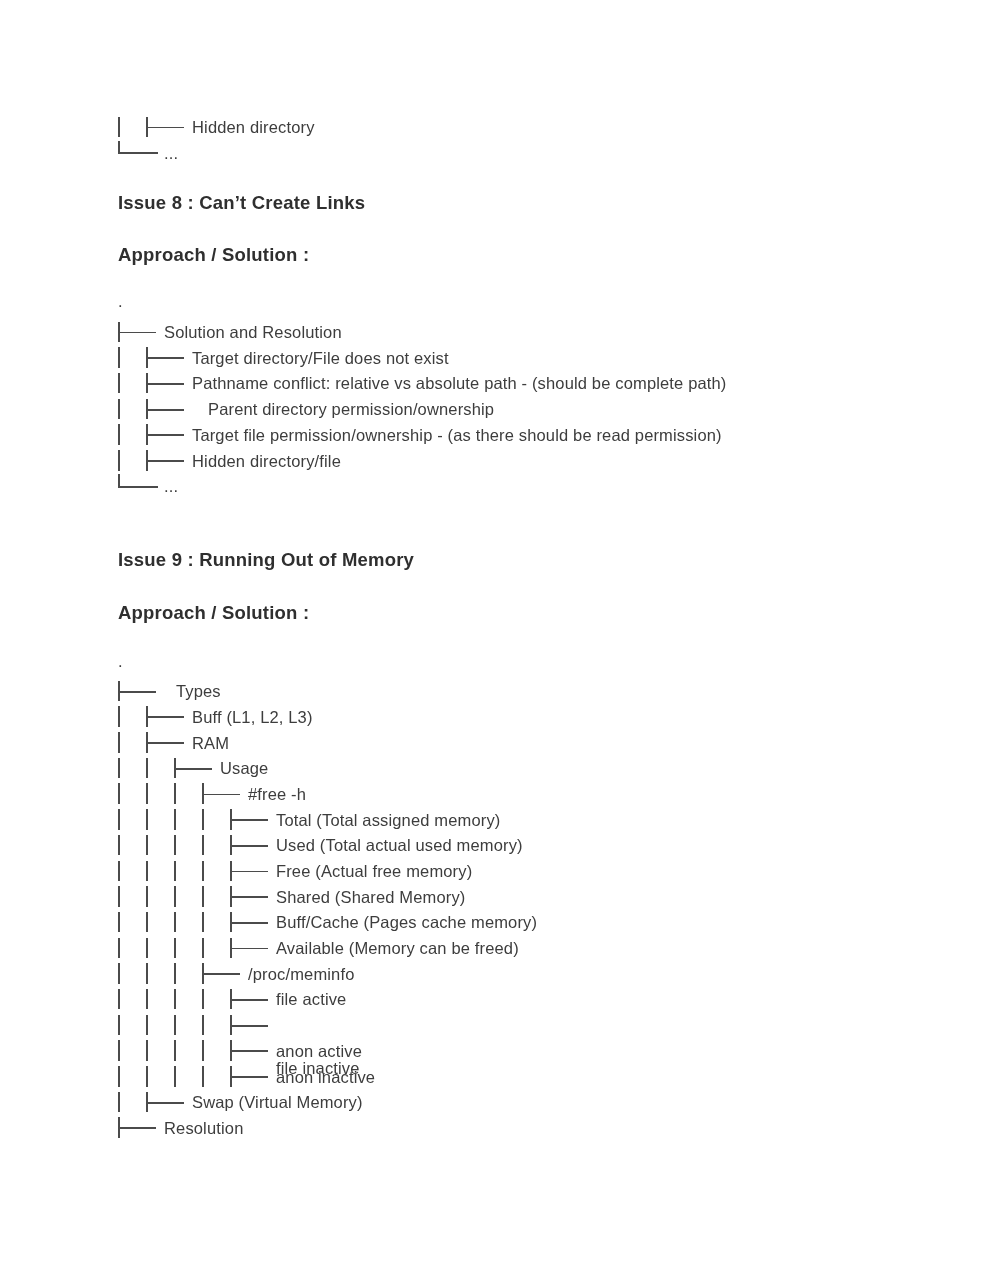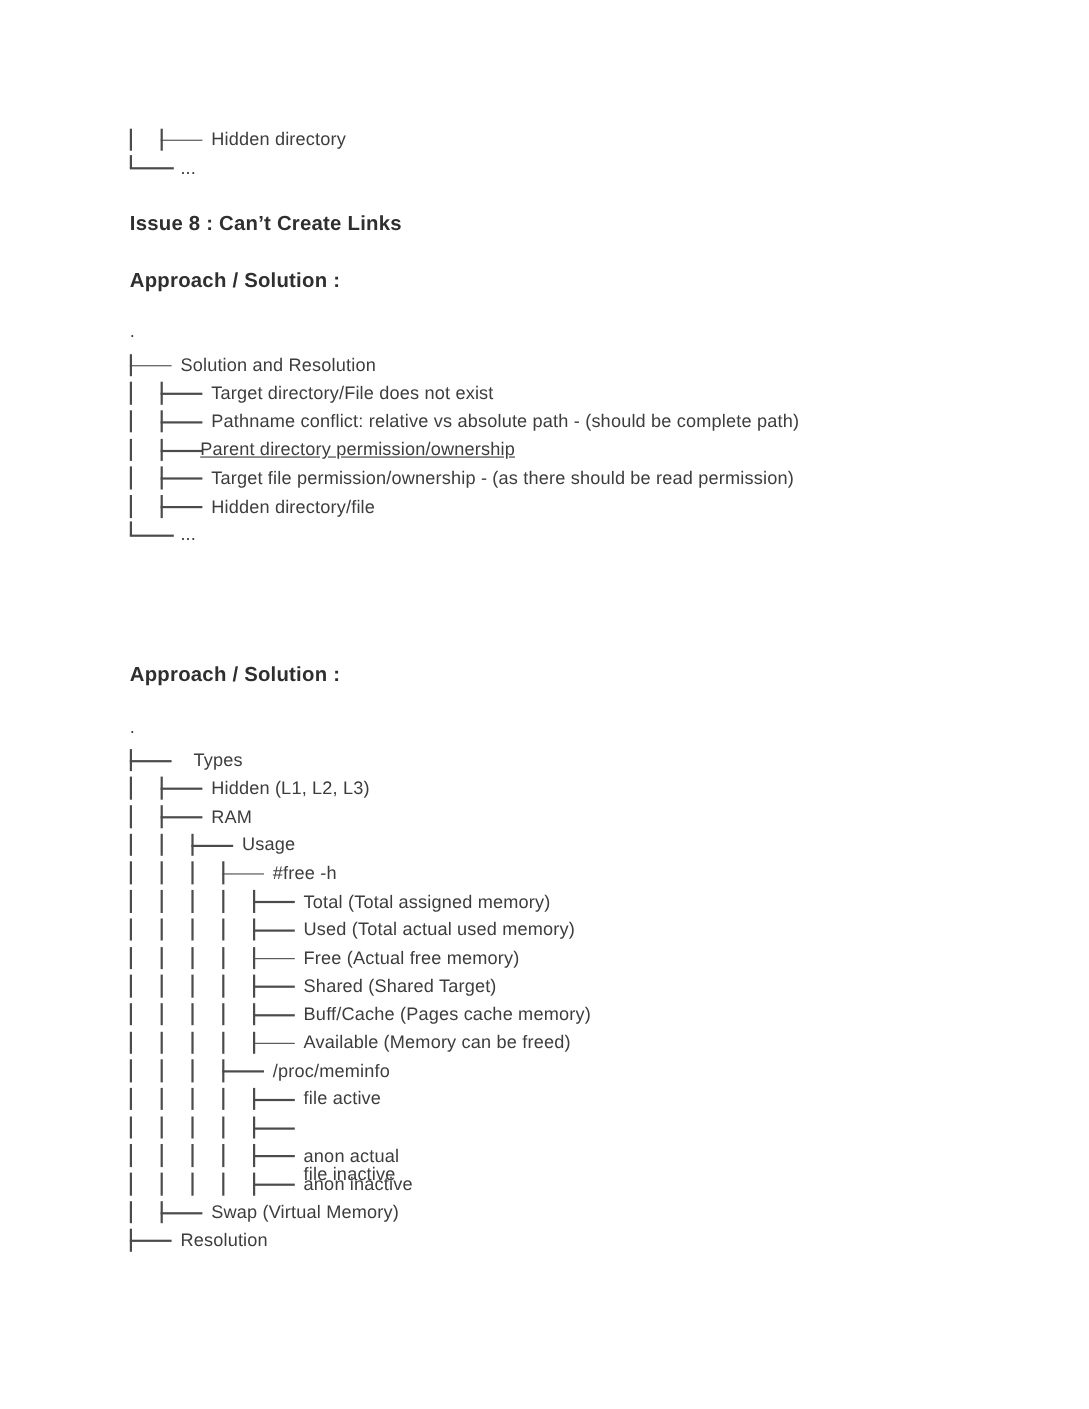--- a/index.html
+++ b/index.html
@@ -73,58 +73,59 @@
       <div class="tree-row">
         <div class="tline bar" style="left: 0px;"></div>
         <div class="tline tee-stem" style="left: 28px;"></div>
         <div class="tline tee-h" style="left: 28px;"></div>
         <span class="tree-label" style="left: 74px;">Pathname conflict: relative vs absolute path - (should be complete path)</span>
       </div>
       <div class="tree-row">
         <div class="tline bar" style="left: 0px;"></div>
         <div class="tline tee-stem" style="left: 28px;"></div>
         <div class="tline tee-h" style="left: 28px;"></div>
-        <span class="tree-label" style="left: 64px; text-decoration: underline;">Parent directory permission/ownership</span>
+        <span class="tree-label" style="left: 90px;">Parent directory permission/ownership</span>
       </div>
       <div class="tree-row">
         <div class="tline bar" style="left: 0px;"></div>
         <div class="tline tee-stem" style="left: 28px;"></div>
         <div class="tline tee-h" style="left: 28px;"></div>
         <span class="tree-label" style="left: 74px;">Target file permission/ownership - (as there should be read permission)</span>
       </div>
       <div class="tree-row">
         <div class="tline bar" style="left: 0px;"></div>
         <div class="tline tee-stem" style="left: 28px;"></div>
         <div class="tline tee-h" style="left: 28px;"></div>
         <span class="tree-label" style="left: 74px;">Hidden directory/file</span>
       </div>
       <div class="tree-row">
         <div class="tline elbow-stem" style="left: 0px;"></div>
         <div class="tline elbow-h" style="left: 0px;"></div>
         <span class="tree-label" style="left: 46px;">...</span>
       </div>
     </div>
 
+  <h2 class="heading" style="top:550px">Issue 9 : Running Out of Memory</h2>
 
   <h3 class="heading" style="top:603px">Approach / Solution :</h3>
 
   <div class="tree" style="top:653.5px">
       <div class="tree-row">
         <span class="tree-label root-label" style="left: 0px;">.</span>
       </div>
       <div class="tree-row">
         <div class="tline tee-stem" style="left: 0px;"></div>
         <div class="tline tee-h" style="left: 0px;"></div>
         <span class="tree-label" style="left: 46px; margin-left: 12px;">Types</span>
       </div>
       <div class="tree-row">
         <div class="tline bar" style="left: 0px;"></div>
         <div class="tline tee-stem" style="left: 28px;"></div>
         <div class="tline tee-h" style="left: 28px;"></div>
-        <span class="tree-label" style="left: 74px;">Hidden (L1, L2, L3)</span>
+        <span class="tree-label" style="left: 74px;">Buff (L1, L2, L3)</span>
       </div>
       <div class="tree-row">
         <div class="tline bar" style="left: 0px;"></div>
         <div class="tline tee-stem" style="left: 28px;"></div>
         <div class="tline tee-h" style="left: 28px;"></div>
         <span class="tree-label" style="left: 74px;">RAM</span>
       </div>
       <div class="tree-row">
         <div class="tline bar" style="left: 0px;"></div>
         <div class="tline bar" style="left: 28px;"></div>
@@ -167,21 +168,21 @@
         <div class="tline tee-h" style="left: 112px;"></div>
         <span class="tree-label" style="left: 158px;">Free (Actual free memory)</span>
       </div>
       <div class="tree-row">
         <div class="tline bar" style="left: 0px;"></div>
         <div class="tline bar" style="left: 28px;"></div>
         <div class="tline bar" style="left: 56px;"></div>
         <div class="tline bar" style="left: 84px;"></div>
         <div class="tline tee-stem" style="left: 112px;"></div>
         <div class="tline tee-h" style="left: 112px;"></div>
-        <span class="tree-label" style="left: 158px;">Shared (Shared Target)</span>
+        <span class="tree-label" style="left: 158px;">Shared (Shared Memory)</span>
       </div>
       <div class="tree-row">
         <div class="tline bar" style="left: 0px;"></div>
         <div class="tline bar" style="left: 28px;"></div>
         <div class="tline bar" style="left: 56px;"></div>
         <div class="tline bar" style="left: 84px;"></div>
         <div class="tline tee-stem" style="left: 112px;"></div>
         <div class="tline tee-h" style="left: 112px;"></div>
         <span class="tree-label" style="left: 158px;">Buff/Cache (Pages cache memory)</span>
       </div>
@@ -220,21 +221,21 @@
         <div class="tline tee-h" style="left: 112px;"></div>
         <span class="tree-label" style="left: 158px; margin-top: 43px;">file inactive</span>
       </div>
       <div class="tree-row">
         <div class="tline bar" style="left: 0px;"></div>
         <div class="tline bar" style="left: 28px;"></div>
         <div class="tline bar" style="left: 56px;"></div>
         <div class="tline bar" style="left: 84px;"></div>
         <div class="tline tee-stem" style="left: 112px;"></div>
         <div class="tline tee-h" style="left: 112px;"></div>
-        <span class="tree-label" style="left: 158px;">anon actual</span>
+        <span class="tree-label" style="left: 158px;">anon active</span>
       </div>
       <div class="tree-row">
         <div class="tline bar" style="left: 0px;"></div>
         <div class="tline bar" style="left: 28px;"></div>
         <div class="tline bar" style="left: 56px;"></div>
         <div class="tline bar" style="left: 84px;"></div>
         <div class="tline tee-stem" style="left: 112px;"></div>
         <div class="tline tee-h" style="left: 112px;"></div>
         <span class="tree-label" style="left: 158px;">anon inactive</span>
       </div>

